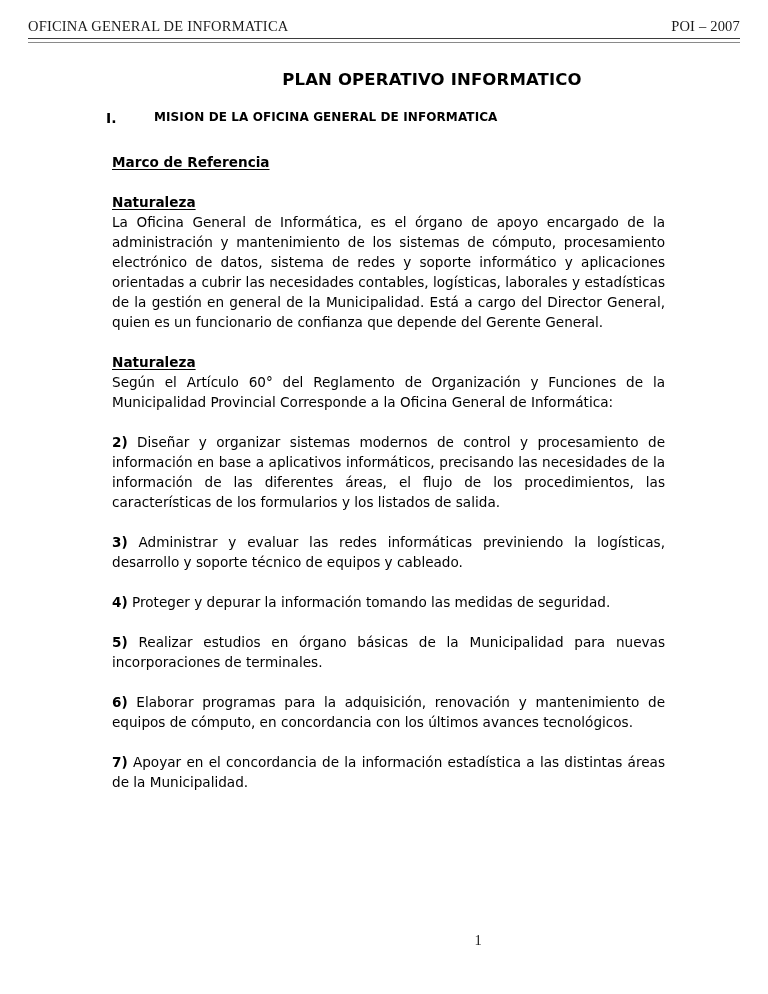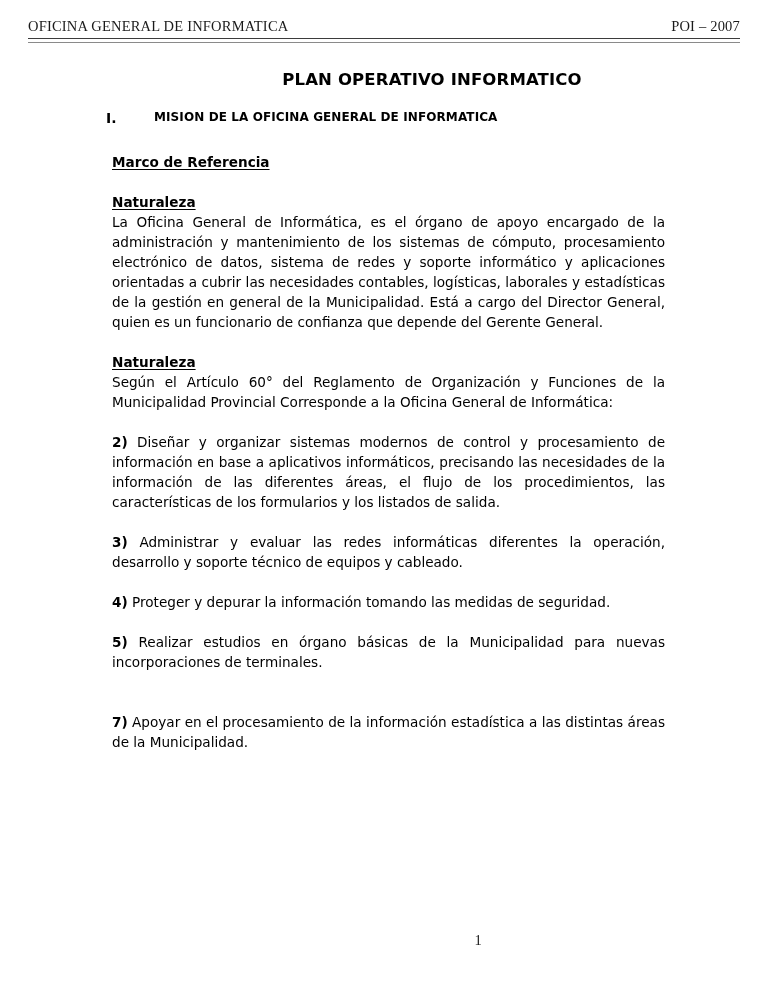--- a/index.html
+++ b/index.html
@@ -171,32 +171,33 @@
 
     <div class="block">
       <div class="sub-heading">Naturaleza</div>
       <p class="para">Según el Artículo 60° del Reglamento de Organización  y Funciones de la Municipalidad Provincial Corresponde a la Oficina General de Informática:</p>
 
       <div class="gap"></div>
 
       <p class="para"><span class="num">2)</span><span> Diseñar y organizar sistemas modernos de control y procesamiento de información en base a aplicativos informáticos, precisando las necesidades de la información de las diferentes áreas, el flujo de los procedimientos, las características de los formularios y los listados de salida.</span></p>
       <div class="gap"></div>
 
-      <p class="para"><span class="num">3)</span><span> Administrar y evaluar las redes informáticas diferentes la operación, desarrollo y soporte técnico de equipos y cableado.</span></p>
+      <p class="para"><span class="num">3)</span><span> Administrar y evaluar las redes informáticas previniendo la logísticas, desarrollo y soporte técnico de equipos y cableado.</span></p>
       <div class="gap"></div>
 
       <p class="para"><span class="num">4)</span><span> Proteger y depurar la información tomando las medidas de seguridad.</span></p>
       <div class="gap"></div>
 
       <p class="para"><span class="num">5)</span><span> Realizar estudios en órgano básicas de la Municipalidad para nuevas incorporaciones de terminales.</span></p>
       <div class="gap"></div>
 
-      <div class="gap"></div>
-
-      <p class="para"><span class="num">7)</span><span> Apoyar en el procesamiento de la información estadística a las distintas áreas de la Municipalidad.</span></p>
+      <p class="para"><span class="num">6)</span><span> Elaborar programas para la adquisición, renovación y mantenimiento de equipos de cómputo, en concordancia con los últimos avances tecnológicos.</span></p>
+      <div class="gap"></div>
+
+      <p class="para"><span class="num">7)</span><span> Apoyar en el concordancia de la información estadística a las distintas áreas de la Municipalidad.</span></p>
       <div class="gap"></div>
 
     </div>
 
   </div>
 
   <div class="page-number">1</div>
 
 </div>
 

